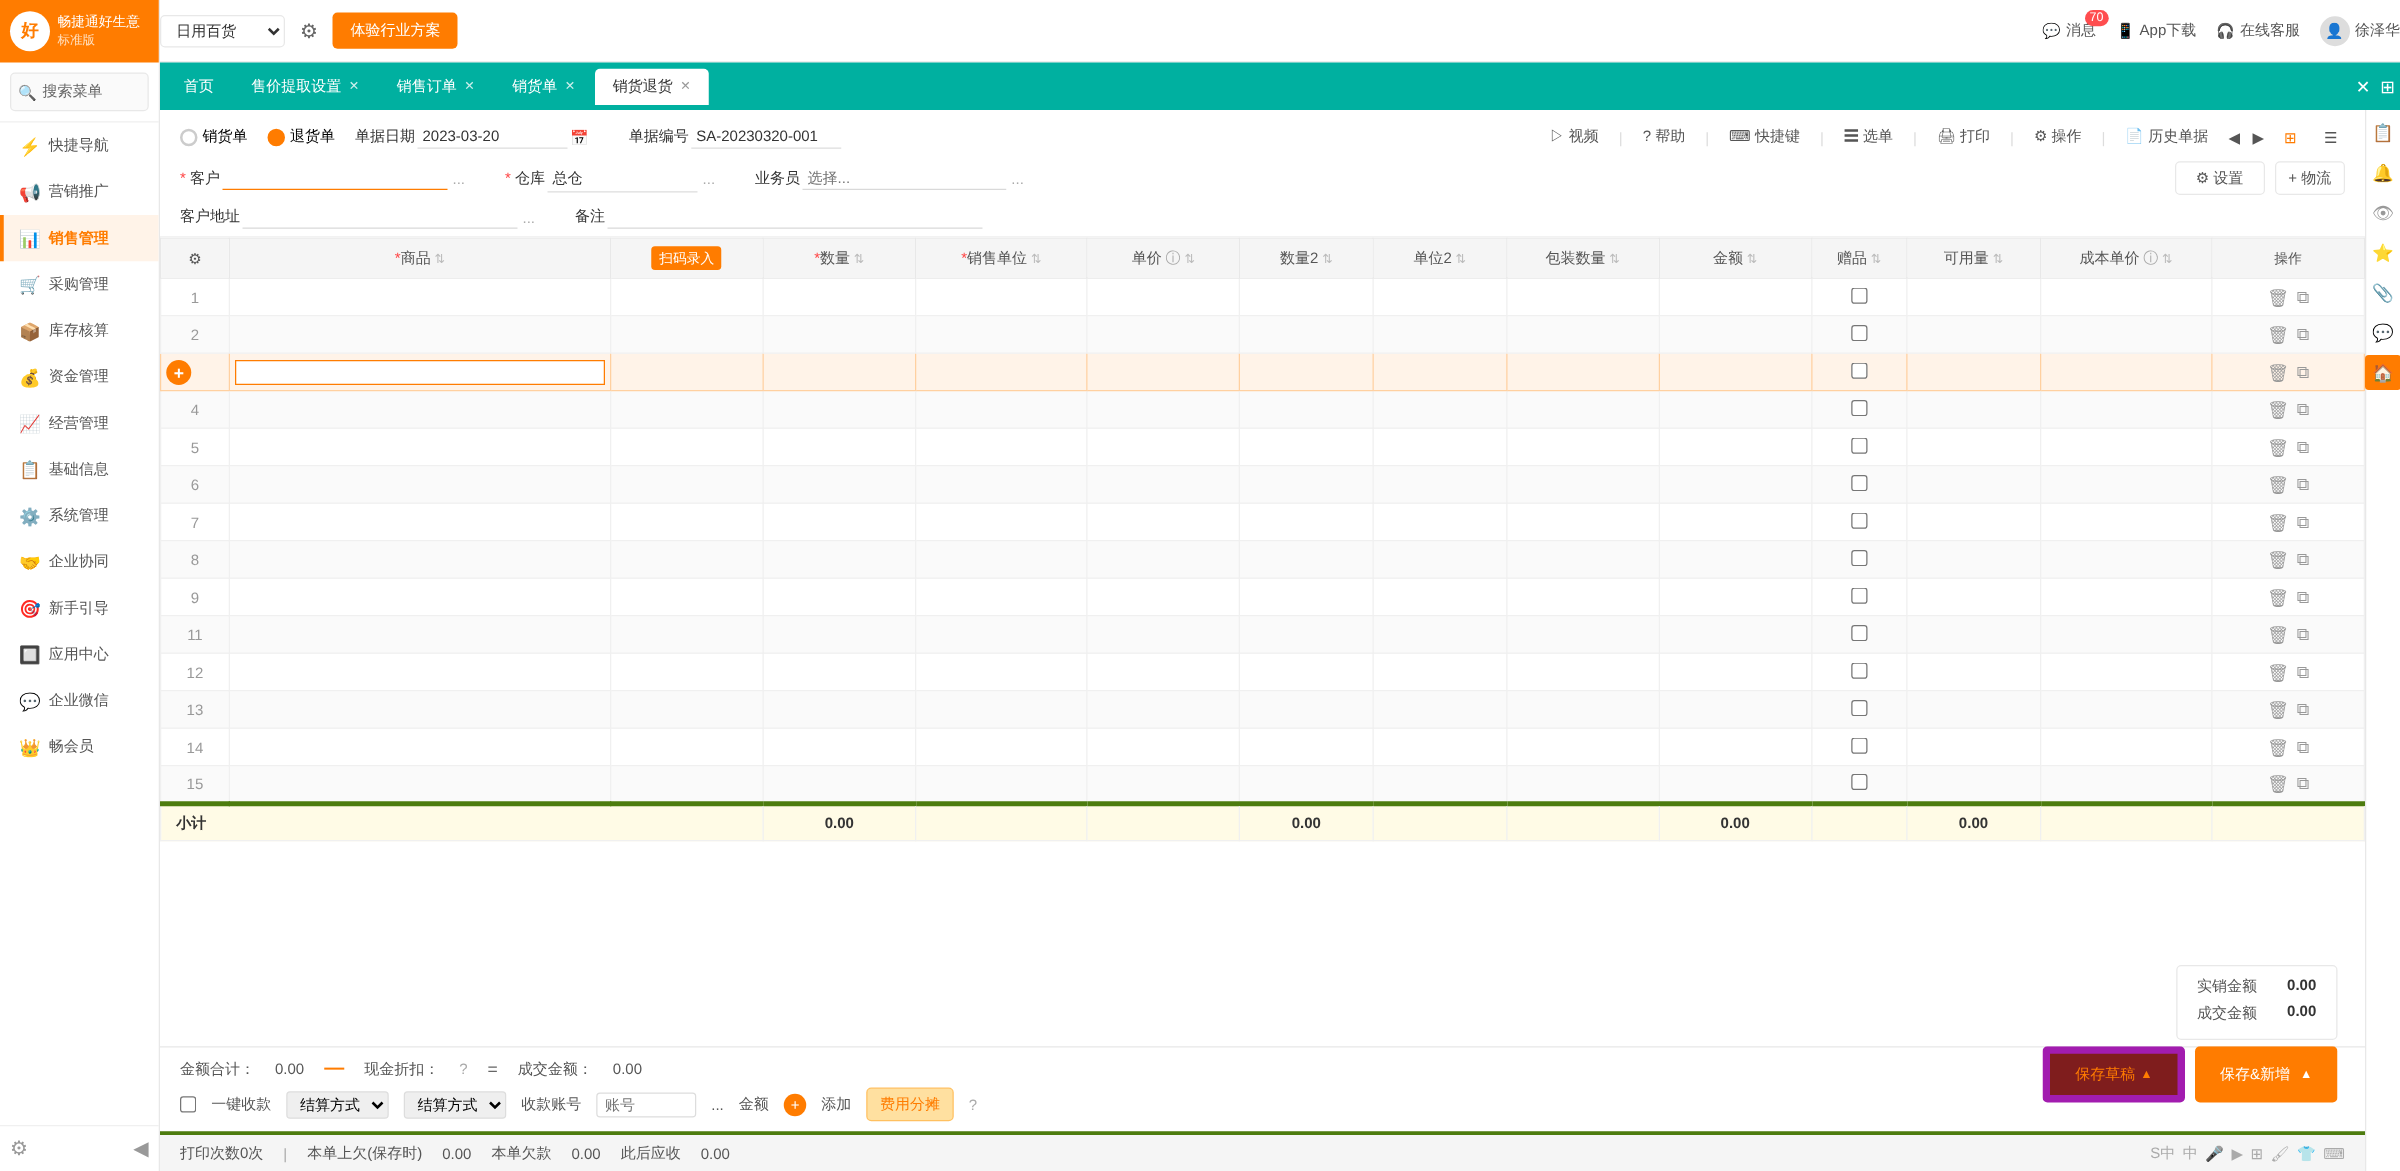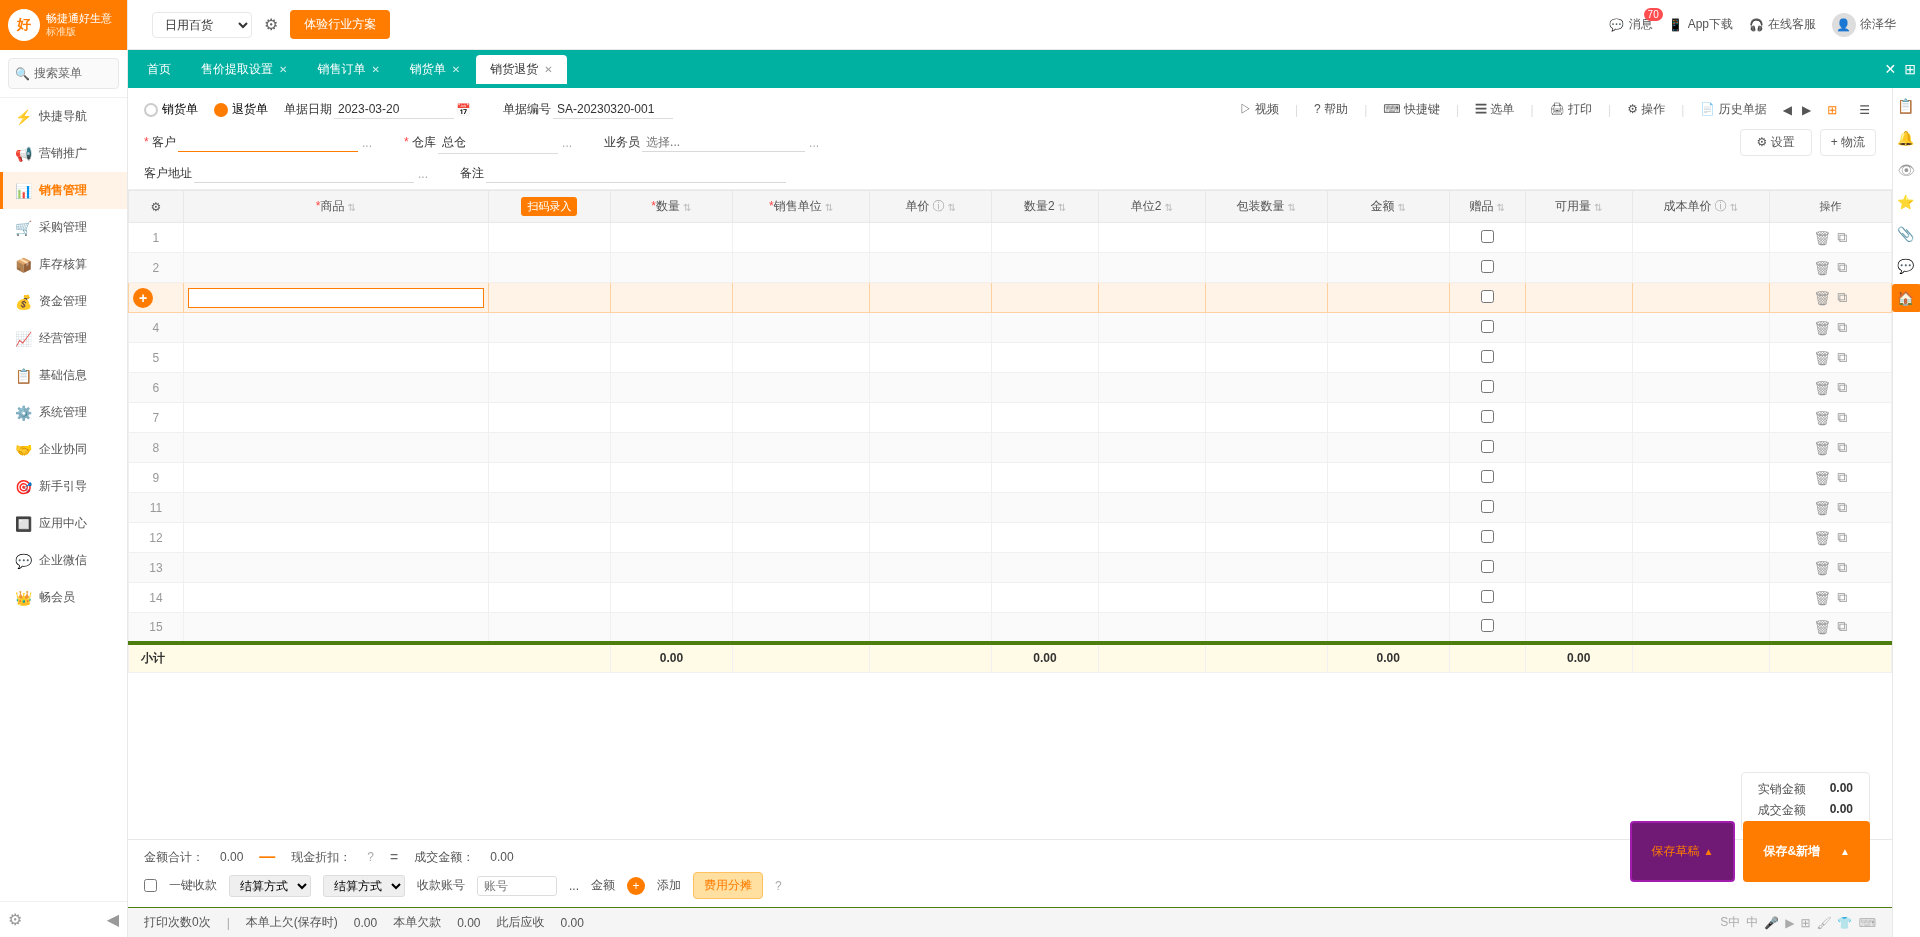--- a/index.html
+++ b/index.html
@@ -72,21 +72,21 @@
       overflow: hidden;
     }
 
     
     .topbar {
       height: 50px;
       background: #fff;
       border-bottom: 1px solid #e8e8e8;
       display: flex;
       align-items: center;
-      padding: 0 24px;
+      padding: 0 0;
       justify-content: space-between;
     }
     .topbar-left { display: flex; align-items: center; gap: 12px; }
     .topbar-select {
       border: 1px solid #e8e8e8; border-radius: 4px; padding: 4px 8px;
       background: #fff; color: #333; cursor: pointer; min-width: 100px;
     }
     .topbar-settings { color: #666; cursor: pointer; font-size: 16px; }
     .topbar-exp-btn {
       background: #ff7c00; color: #fff; border: none; border-radius: 4px;
@@ -197,21 +197,21 @@
     .bottom-row1 { display: flex; align-items: center; gap: 16px; color: #555; font-size: 12px; margin-bottom: 6px; }
     .bottom-row1 .minus { color: #ff7c00; font-weight: bold; font-size: 16px; }
     .bottom-row1 .equals { color: #666; font-size: 14px; }
     .bottom-row2 { display: flex; align-items: center; gap: 12px; color: #555; font-size: 12px; }
     .bottom-row2 input[type="checkbox"] { cursor: pointer; }
     .btn-yellow {
       background: #ffe0a0; color: #ff7c00; border: 1px solid #ffc060;
       border-radius: 4px; padding: 4px 10px; cursor: pointer; font-size: 12px;
     }
     .status-bar {
-      background: #f5f5f5; border-top: 1px solid #4d7c0f;
+      background: #f5f5f5; border-top: 3px solid #4d7c0f;
       padding: 6px 16px; display: flex; align-items: center; gap: 16px;
       font-size: 12px; color: #555;
     }
 
     
     .summary-panel {
       position: absolute;
       right: 40px;
       bottom: 80px;
       background: #fff;
@@ -226,28 +226,28 @@
 
     
     .save-btns {
       position: absolute;
       right: 40px;
       bottom: 30px;
       display: flex;
       gap: 8px;
     }
     .btn-save-draft {
-      background: #701a75; border: 2px solid #a21caf; color: #ff7c00;
-      border-radius: 4px; padding: 20px 20px; cursor: pointer; font-size: 13px;
+      background: #7f1d1d; border: 6px solid #a21caf; color: #ff7c00;
+      border-radius: 4px; padding: 8px 20px; cursor: pointer; font-size: 13px;
       display: flex; align-items: center; gap: 4px;
     }
     .btn-save-new {
       background: #ff7c00; border: none; color: #fff;
       border-radius: 4px; padding: 8px 20px; cursor: pointer; font-size: 13px;
-      display: flex; align-items: center; gap: 20px; font-weight: bold;
+      display: flex; align-items: center; gap: 8px;
     }
     .chevron { font-size: 10px; }
 
     .content-wrapper {
       display: flex;
       flex: 1;
       overflow: hidden;
       position: relative;
     }
     .main-content {

